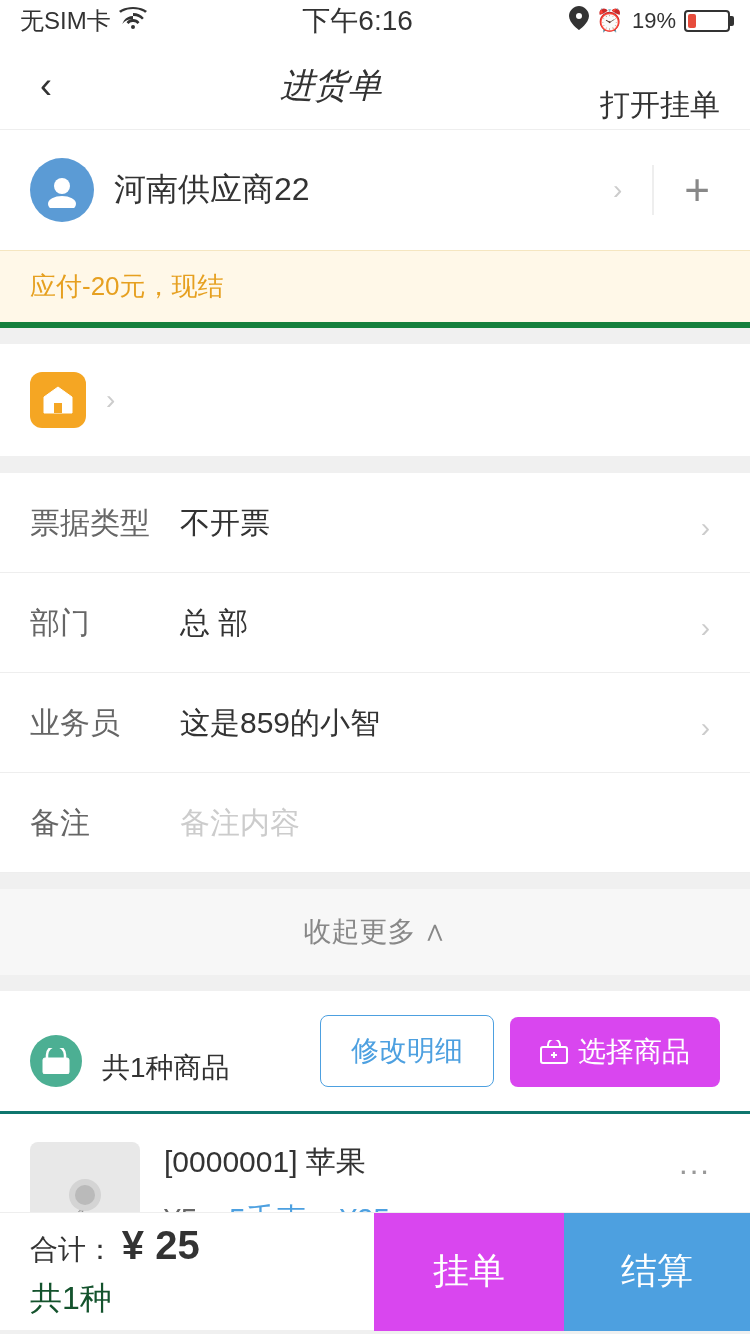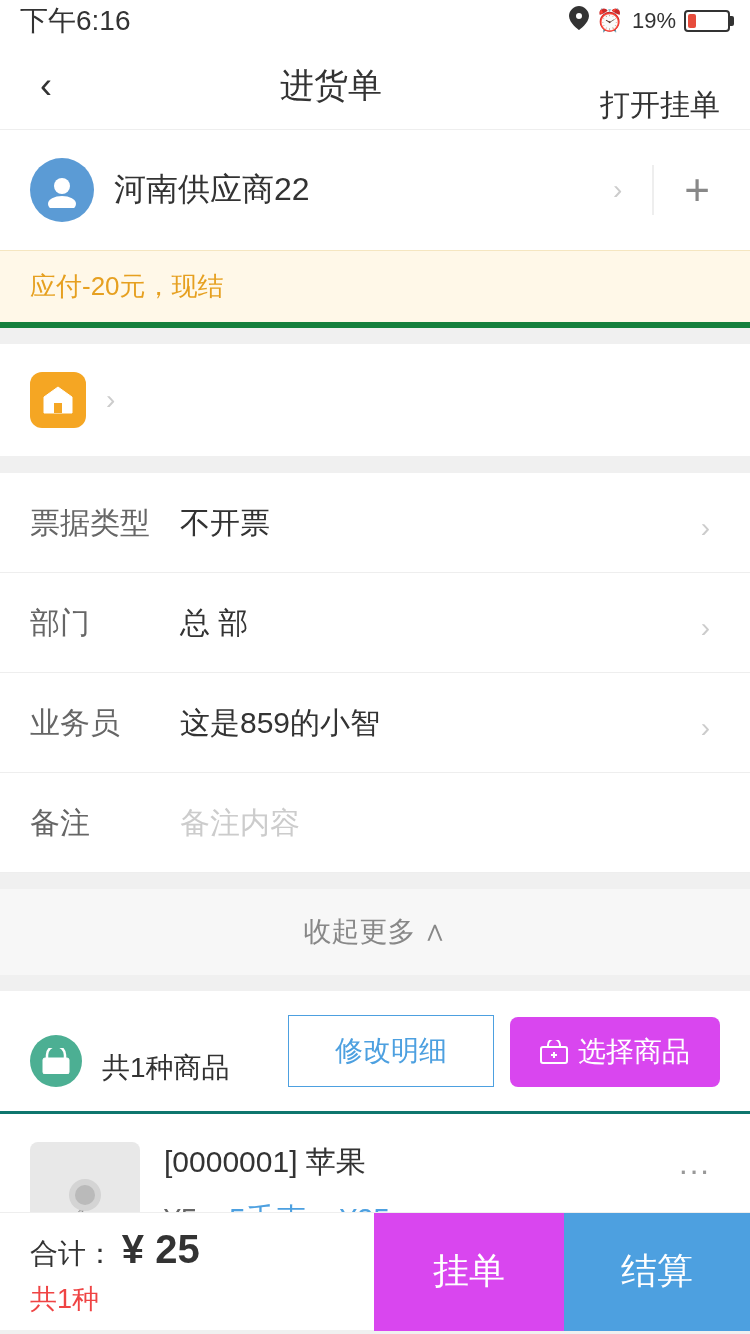--- a/index.html
+++ b/index.html
@@ -50,20 +50,21 @@
     .nav-back {
       font-size: 36px;
       color: #333;
       cursor: pointer;
       padding: 10px;
     }
     .nav-title {
       font-size: 34px;
       font-weight: 500;
       color: #333;
+      font-style: italic;
     }
     .nav-action {
       font-size: 30px;
       color: #333;
       cursor: pointer;
       margin-top: 40px;
     }
 
     
     .content {
@@ -201,22 +202,22 @@
     }
     .product-count {
       flex: 1;
       font-size: 28px;
       color: #333;
     }
     .btn-modify {
       border: 1.5px solid #4da0e0;
       color: #4da0e0;
       background: #fff;
-      border-radius: 0;
-      padding: 16px 46px;
+      border-radius: 8px;
+      padding: 16px 30px;
       font-size: 28px;
       cursor: pointer;
       margin-right: 16px;
     }
     .btn-select {
       background: #d946ef;
       color: #fff;
       border: none;
       border-radius: 8px;
       padding: 16px 30px;
@@ -277,22 +278,22 @@
       font-size: 28px;
       color: #333;
       display: inline;
     }
     .total-amount {
       font-size: 40px;
       font-weight: 600;
       color: #333;
     }
     .total-sub {
-      font-size: 27px;
-      color: #ef4444;
+      font-size: 32px;
+      color: #14532d;
       margin-top: 8px;
     }
     .btn-hang {
       width: 190px;
       height: 118px;
       background: #d946ef;
       color: #fff;
       font-size: 36px;
       display: flex;
       align-items: center;
@@ -310,20 +311,28 @@
       align-items: center;
       justify-content: center;
       cursor: pointer;
       border: none;
     }
   </style>
 </head>
 <body>
 
 <div class="status-bar">
+  <div class="status-left">
+    <span>无SIM卡</span>
+    <span>
+      <svg width="28" height="22" viewBox="0 0 28 22">
+          <path d="M14 18a2 2 0 110 4 2 2 0 010-4zm0-6a8 8 0 016.5 3.3l-2 1.7A5 5 0 0014 15a5 5 0 00-4.5 2l-2-1.7A8 8 0 0114 12zm0-6a14 14 0 0110.8 5L23 12.6A11 11 0 0014 9a11 11 0 00-9 4.6L3.2 17A14 14 0 0114 12V6zm0-6C23 0 28 4 28 4L26.2 5.8S22 2 14 2 1.8 5.8 1.8 5.8L0 4S5 0 14 0z" fill="#333"></path>
+        </svg>
+    </span>
+  </div>
   <div class="status-center">下午6:16</div>
   <div class="status-right">
     <span>
       <svg width="20" height="24" viewBox="0 0 20 24">
           <path d="M10 0C5 0 0 4.5 0 10c0 7 10 14 10 14s10-7 10-14C20 4.5 15 0 10 0zm0 13a3 3 0 110-6 3 3 0 010 6z" fill="#333"></path>
         </svg>
     </span>
     <span>⏰</span>
     <span>19%</span>
     <div class="battery-icon">

